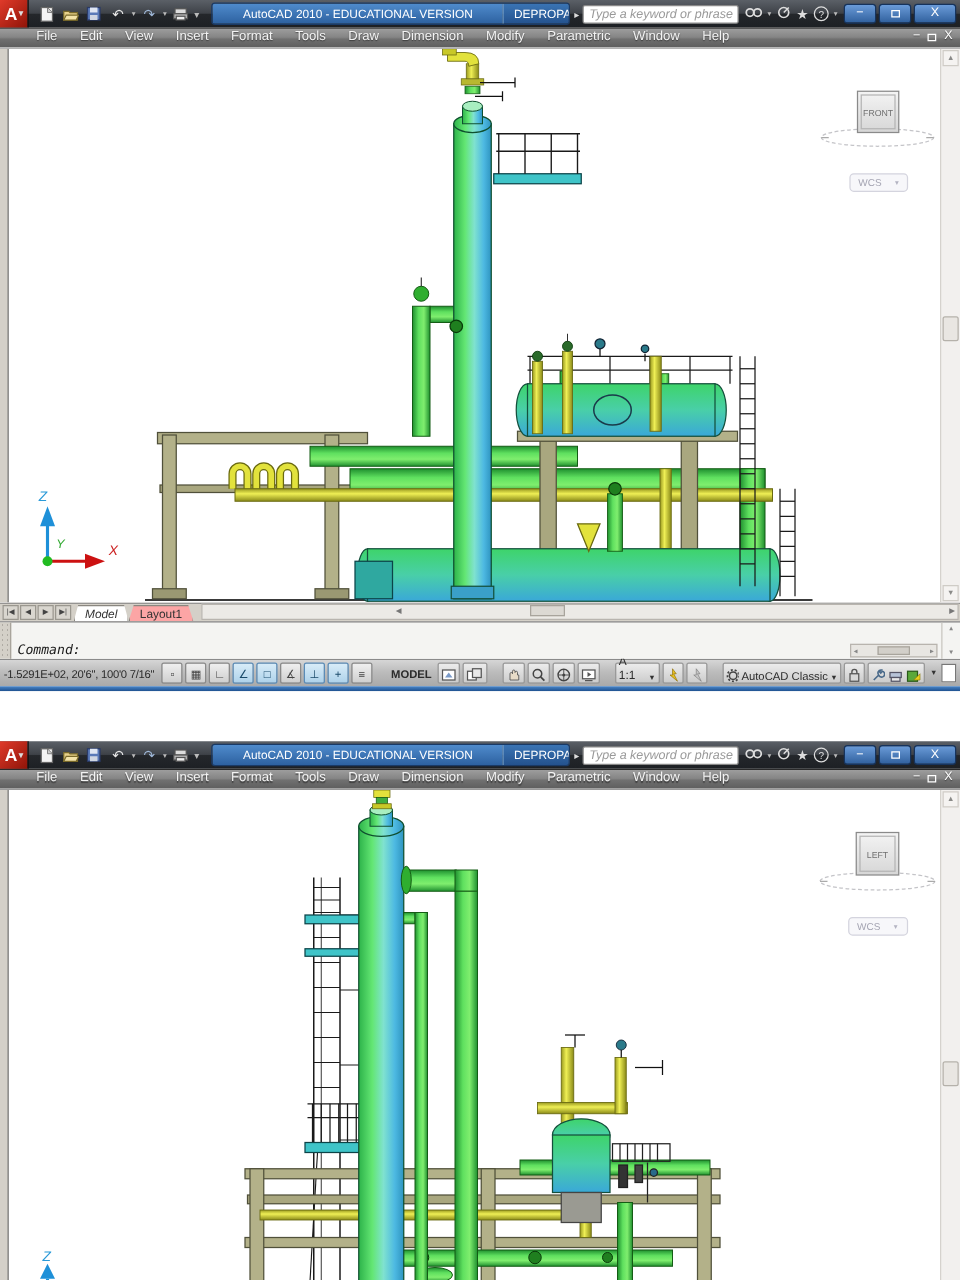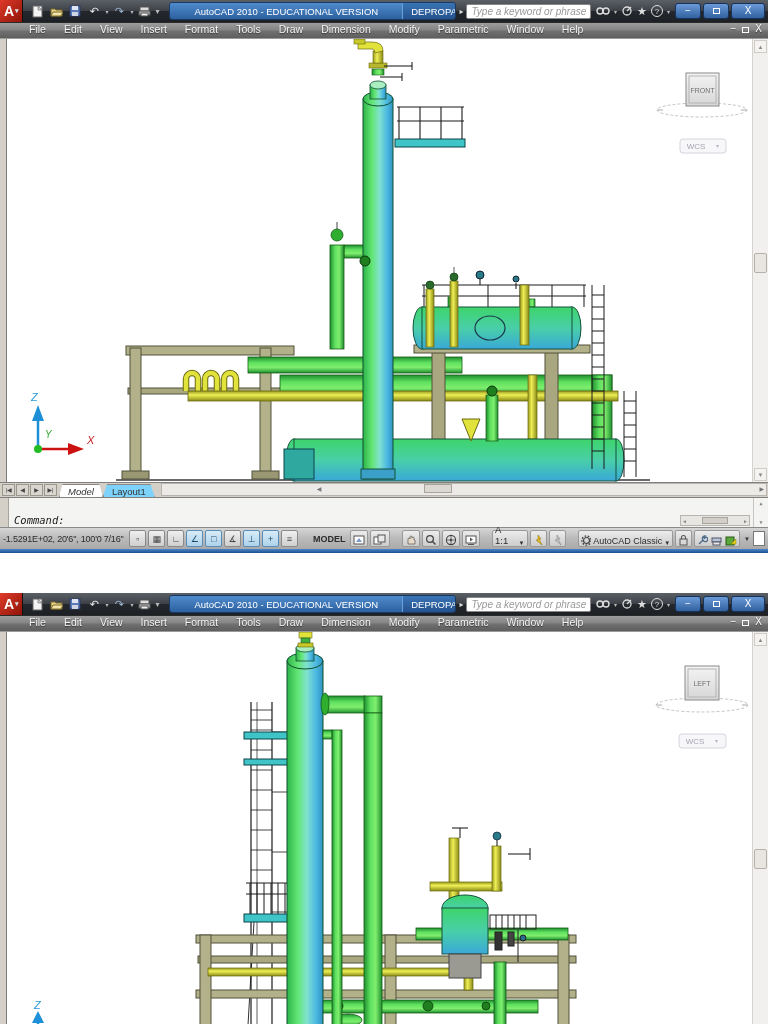--- a/index.html
+++ b/index.html
@@ -58,21 +58,21 @@
   .sthumb { position:absolute; left:1px; width:13px; height:20px; background:#e9e6e2;
             border:1px solid #b5b1aa; border-radius:2px; }
 
   
   .tabbar { height:15px; background:#d4d0c8; display:flex; align-items:flex-end;
             border-top:1px solid #808080; font-size:9.5px; }
   .tnav { display:flex; gap:1px; padding:0 2px 1px 2px; }
   .tnav span { width:13px; height:12px; background:#d9d6cf; border:1px solid #9a978f;
                font-size:6px; text-align:center; line-height:11px; color:#444; }
   .tab { padding:0 8px; height:13px; line-height:13px; border:1px solid #8a8780; border-bottom:none;
-         clip-path:polygon(8% 0,92% 0,100% 100%,0 100%); background:#7dd3fc; color:#333; }
+         clip-path:polygon(8% 0,92% 0,100% 100%,0 100%); background:#fca5a5; color:#333; }
   .tab.active { background:#ffffff; font-style:italic; }
   .hscroll { flex:1; height:13px; margin:0 1px 1px 6px; background:#eceae6; border:1px solid #b8b4ae;
              position:relative; }
   .hs-el { position:absolute; top:0; height:11px; font-size:6px; line-height:11px; color:#777; }
 
   
   .cmd { height:30px; background:#f4f4f2; border-top:1px solid #808080; position:relative;
          font-family:"DejaVu Sans Mono", monospace; font-size:10.5px; color:#1a1a1a; }
   .cmd-grip { position:absolute; left:0; top:0; bottom:0; width:9px; background:#d4d0c8;
               border-right:1px solid #a8a49c;

